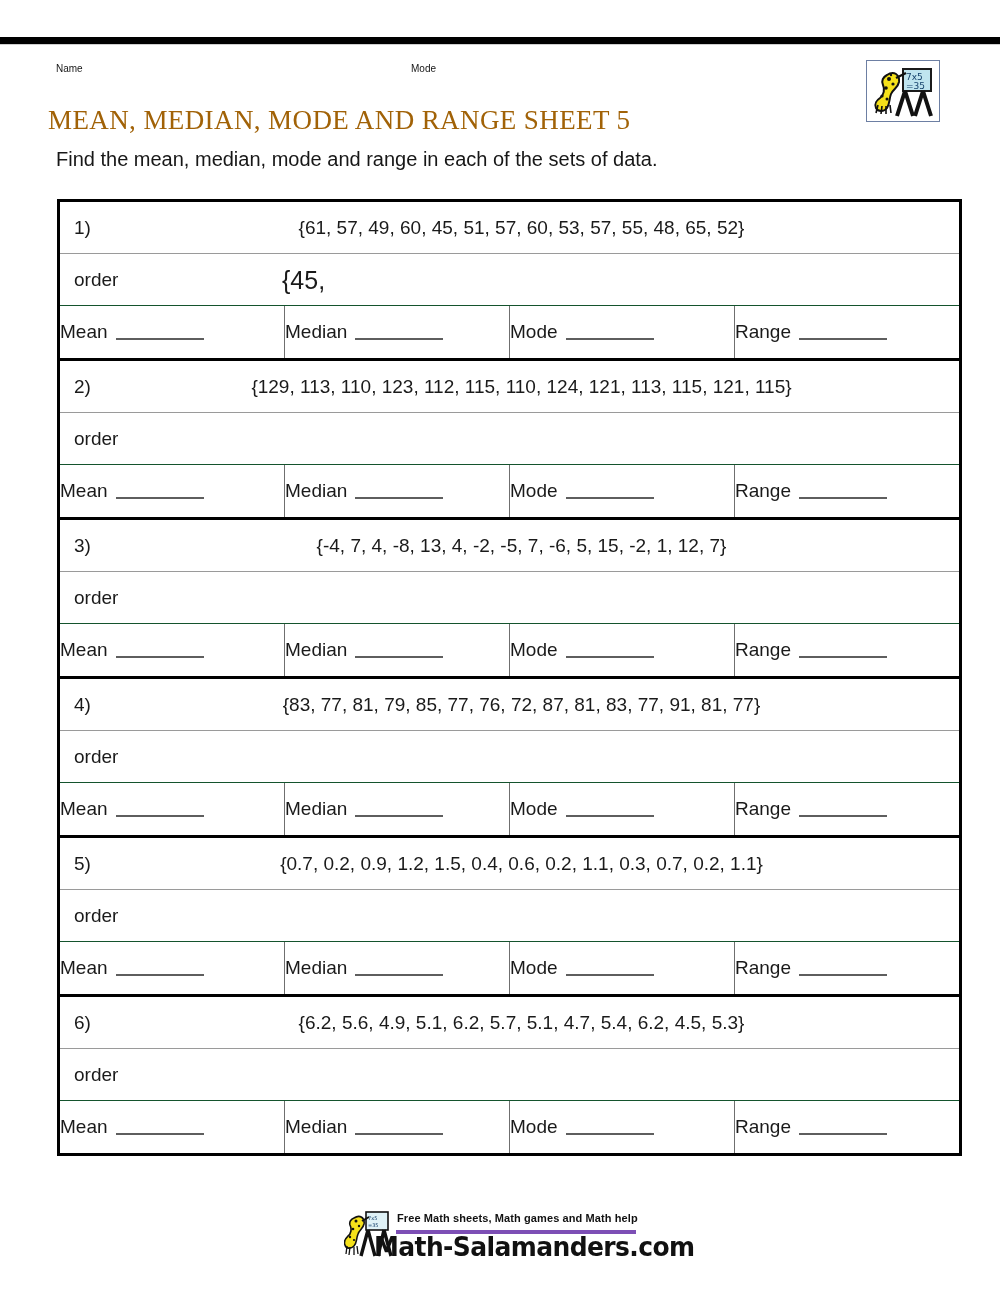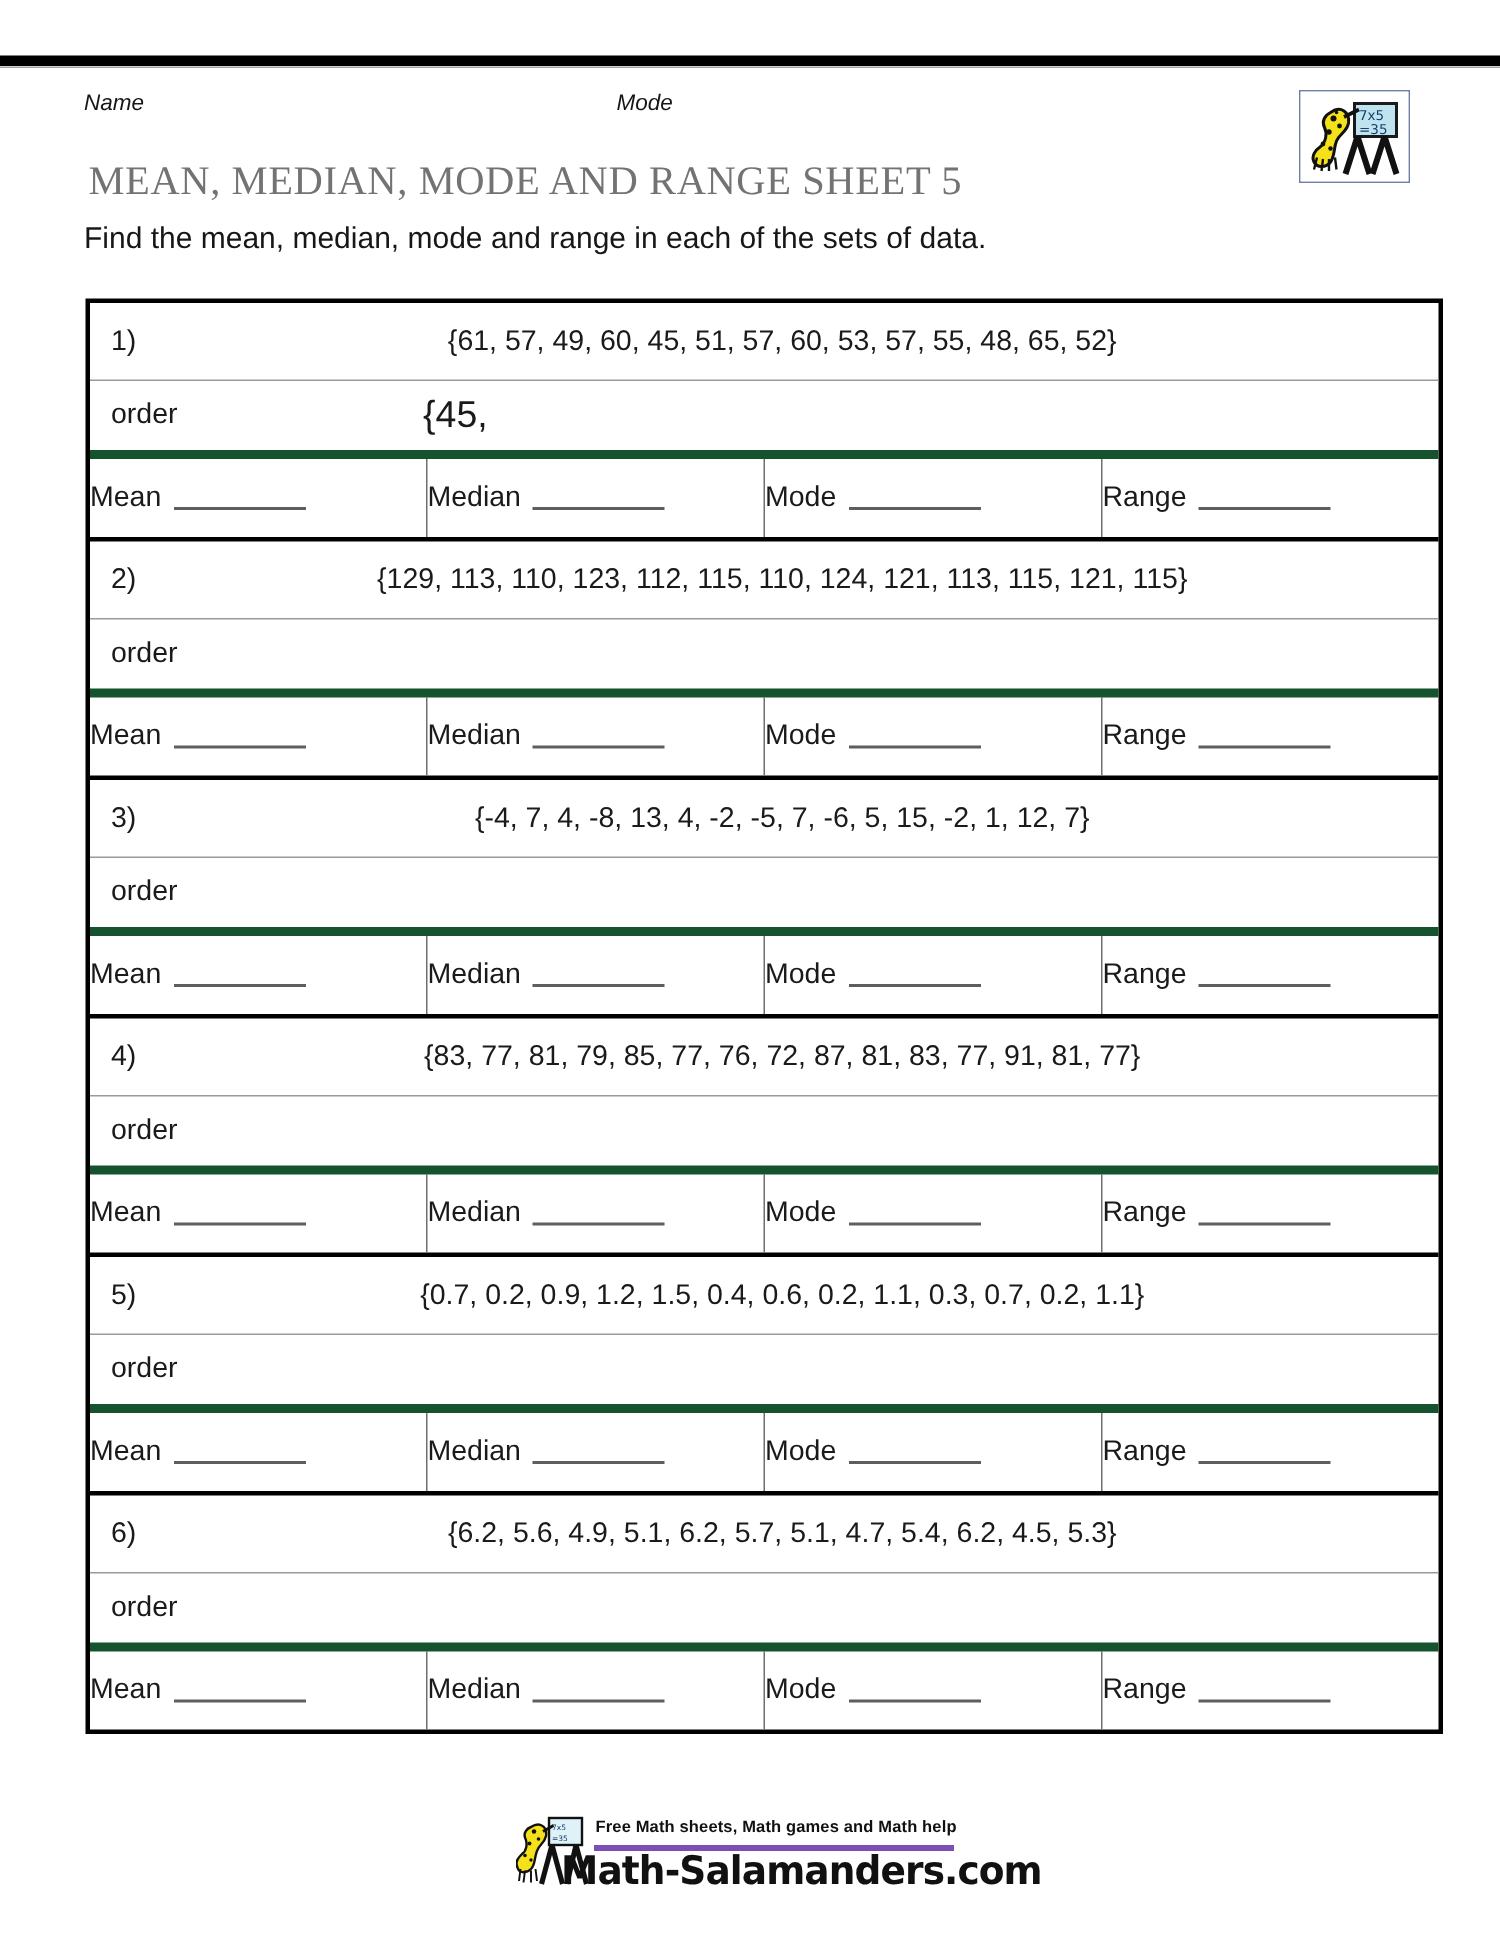--- a/index.html
+++ b/index.html
@@ -35,50 +35,49 @@
     border-bottom: 1px solid #cfcfcf;
   }
 
   
   .namedate {
     position: absolute;
     left: 56px;
     top: 58px;
     width: 890px;
     height: 22px;
-    font-size: 15px;
+    font-size: 10px;
     line-height: 22px;
     color: #161616;
-    font-style: italic;
   }
   .namedate .nd-name { position: absolute; left: 0; top: 0; }
   .namedate .nd-date { position: absolute; left: 355px; top: 0; }
 
   
   .logo-box {
     position: absolute;
     left: 866px;
     top: 60px;
     width: 74px;
     height: 62px;
     border: 1px solid #6d7fa3;
     background: #ffffff;
     box-sizing: border-box;
   }
   .logo-box svg { display: block; }
 
   
   .title {
     position: absolute;
-    left: 59px;
+    left: 48px;
     top: 105px;
     font-family: "Liberation Serif", "DejaVu Serif", serif;
     font-size: 27px;
     letter-spacing: 0.4px;
-    color: #737373;
+    color: #a16207;
     white-space: nowrap;
   }
   .subtitle {
     position: absolute;
     left: 56px;
     top: 148px;
     font-size: 20px;
     color: #171717;
     white-space: nowrap;
   }
@@ -104,21 +103,21 @@
   }
   .row-data {
     height: 52px;
     align-items: center;
     border-bottom: 1px solid #9a9a9a;
     position: relative;
   }
   .row-order {
     height: 52px;
     align-items: center;
-    border-bottom: 6px solid #14532d;
+    border-bottom: 1px solid #14532d;
     position: relative;
   }
   .row-answers {
     height: 52px;
     align-items: stretch;
   }
 
   .qnum {
     position: absolute;
     left: 14px;

